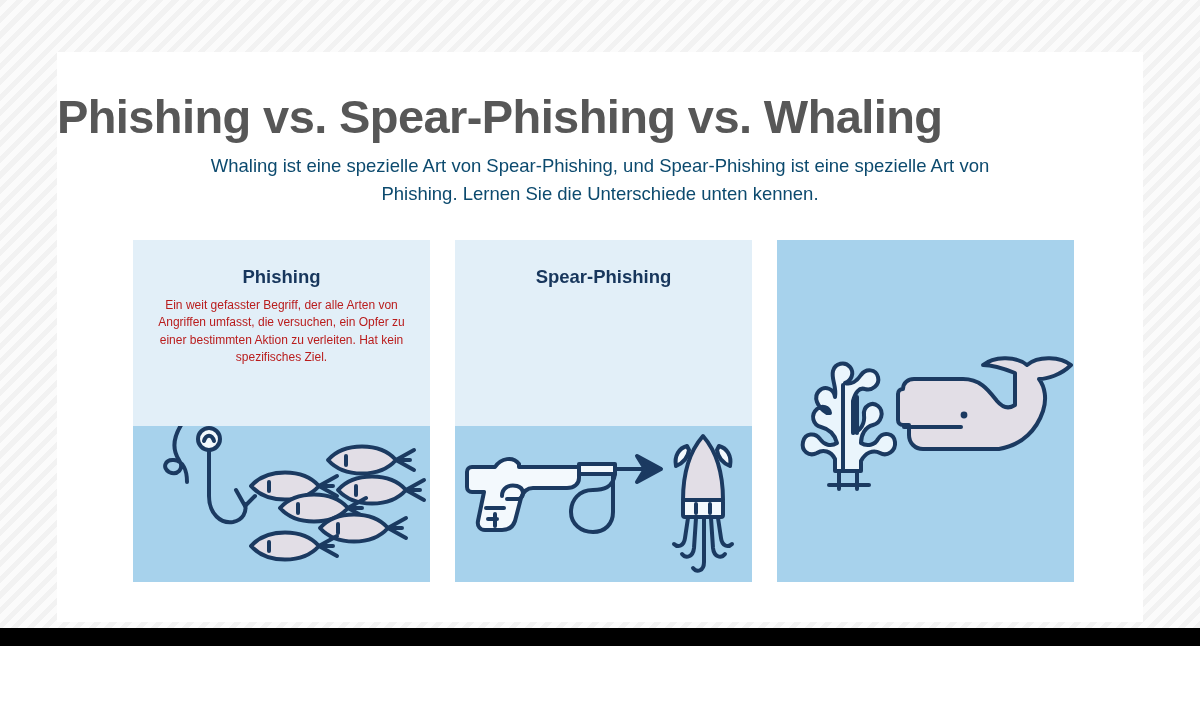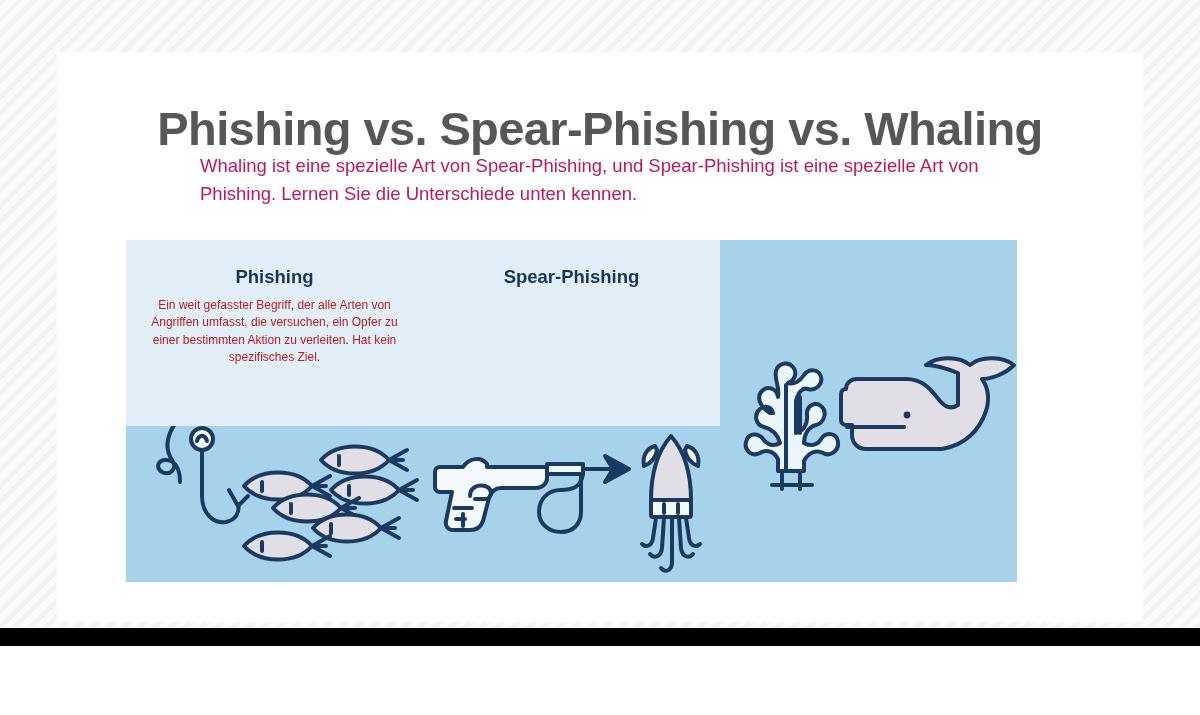--- a/index.html
+++ b/index.html
@@ -51,51 +51,52 @@
     left: 0;
     top: 628px;
     width: 1200px;
     height: 18px;
     background: #000000;
   }
 
   .title {
     position: absolute;
     left: 0;
-    top: 52px;
+    top: 40px;
     width: 1086px;
-    text-align: center;
+    text-align: left;
     font-size: 47px;
     font-weight: bold;
     color: #575757;
     letter-spacing: -0.6px;
     line-height: 1.06;
     white-space: nowrap;
   }
 
   .subtitle {
     position: absolute;
     left: 143px;
     top: 100px;
     width: 800px;
-    text-align: left;
+    text-align: center;
     font-size: 18.5px;
-    color: #be185d;
+    color: #0c4a6e;
     line-height: 1.52;
   }
 
   
   .cards {
     position: absolute;
     left: 69px;
     top: 188px;
     width: 955px;
     height: 342px;
     display: flex;
-    justify-content: flex-start;
+    justify-content: center;
+    gap: 25px;
   }
 
   .card {
     width: 297px;
     height: 342px;
     display: flex;
     flex-direction: column;
     background: #e2eff8;
   }
 

